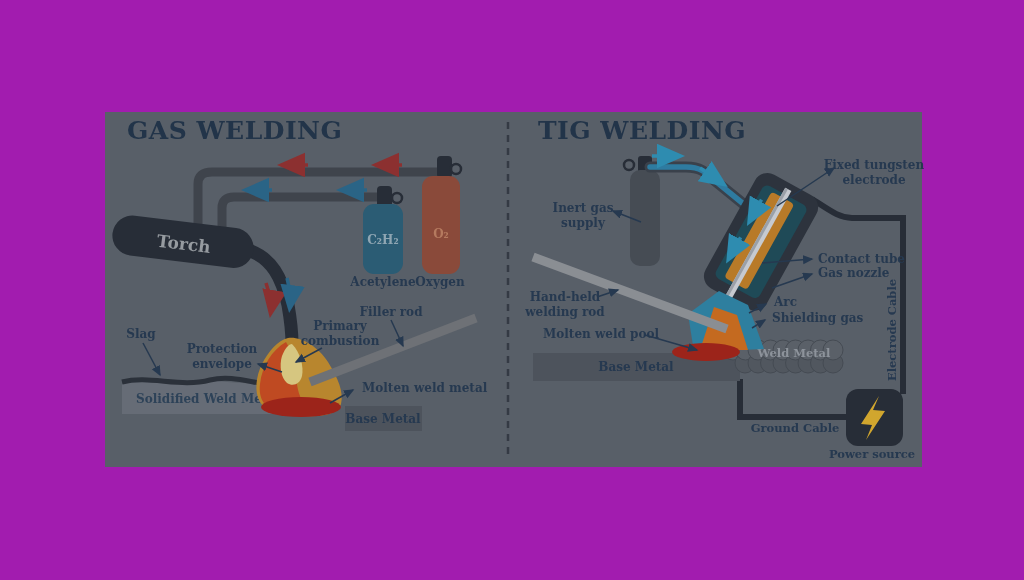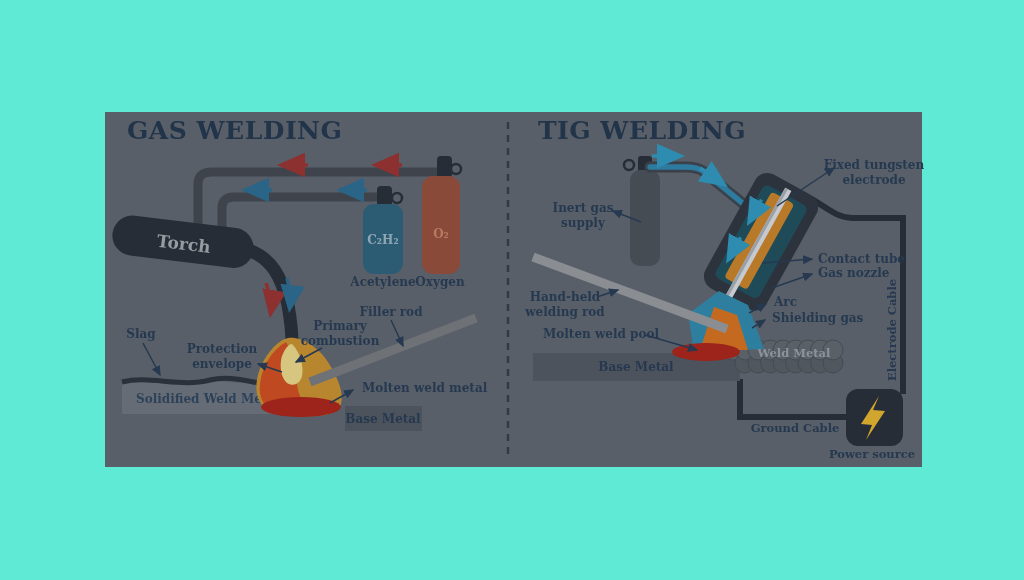--- a/index.html
+++ b/index.html
@@ -1,16 +1,16 @@
 <!DOCTYPE html>
 <html><head>
 <meta charset="utf-8">
 <style>
   html,body{margin:0;padding:0;background:#1d242e;}
-  .stage{position:relative;width:1024px;height:580px;background:#5eead4;overflow:hidden;
+  .stage{position:relative;width:1024px;height:580px;background:#a21caf;overflow:hidden;
          font-family:"DejaVu Serif",serif;}
   svg{position:absolute;left:0;top:0;}
   text{font-family:"DejaVu Serif",serif;font-weight:bold;}
   .title{font-size:25px;letter-spacing:.5px;}
   .lbl{font-size:12px;}
   .lbl-sm{font-size:11.5px;}
 </style>
 </head>
 <body>
 

